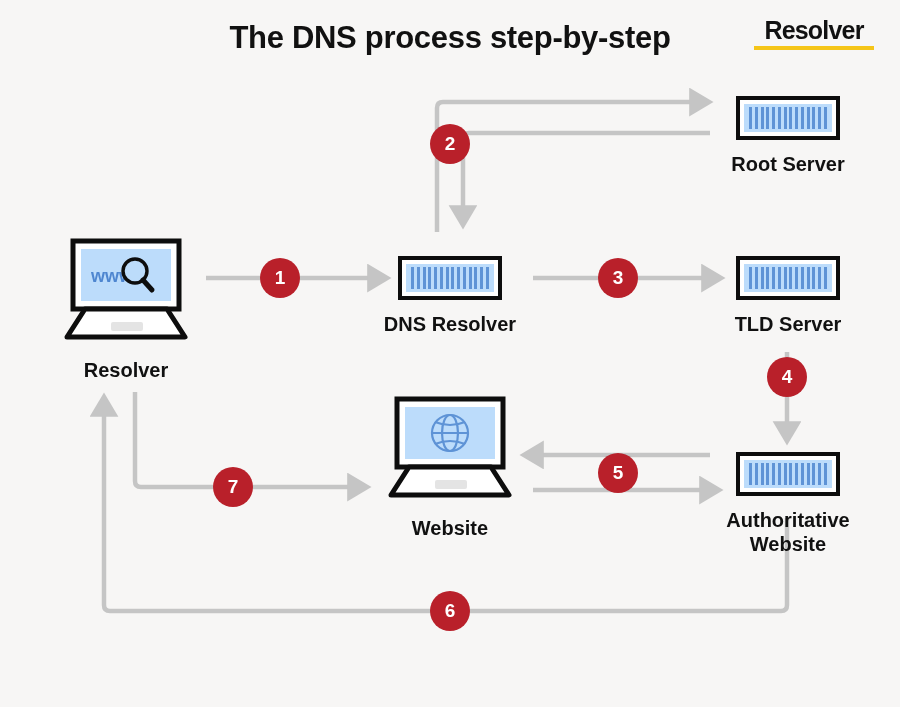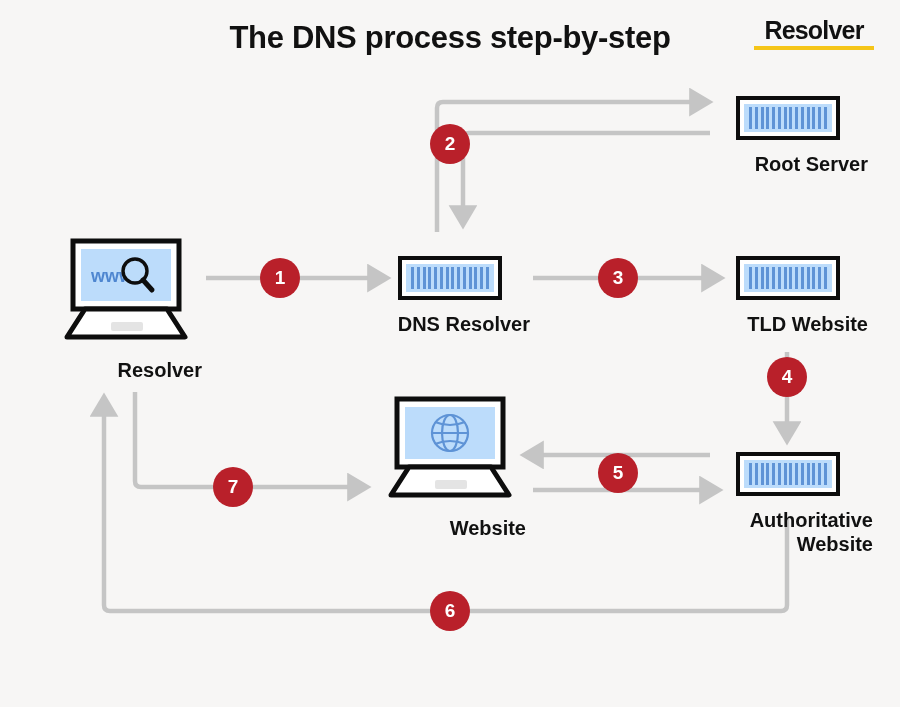--- a/index.html
+++ b/index.html
@@ -80,21 +80,21 @@
     width: 900px;
     height: 707px;
   }
 
   
   .node {
     position: absolute;
   }
   .node-label {
     margin-top: 12px;
-    text-align: right;
+    text-align: center;
     font-size: 20px;
     font-weight: bold;
     color: #111111;
     line-height: 1.22;
     white-space: pre-line;
   }
 
   
   .server {
     width: 104px;
@@ -260,21 +260,21 @@
           <i></i>
           <i></i>
           <i></i>
           <i></i>
           <i></i>
           <i></i>
           <i></i>
           <i></i>
       </div>
     </div>
-    <div class="node-label">TLD Website</div>
+    <div class="node-label">TLD Server</div>
   </div>
 
   <div class="node" style="left:703px; top:452px; width:170px;">
     <div class="server">
       <div class="server-panel">
         <i></i>
           <i></i>
           <i></i>
           <i></i>
           <i></i>

